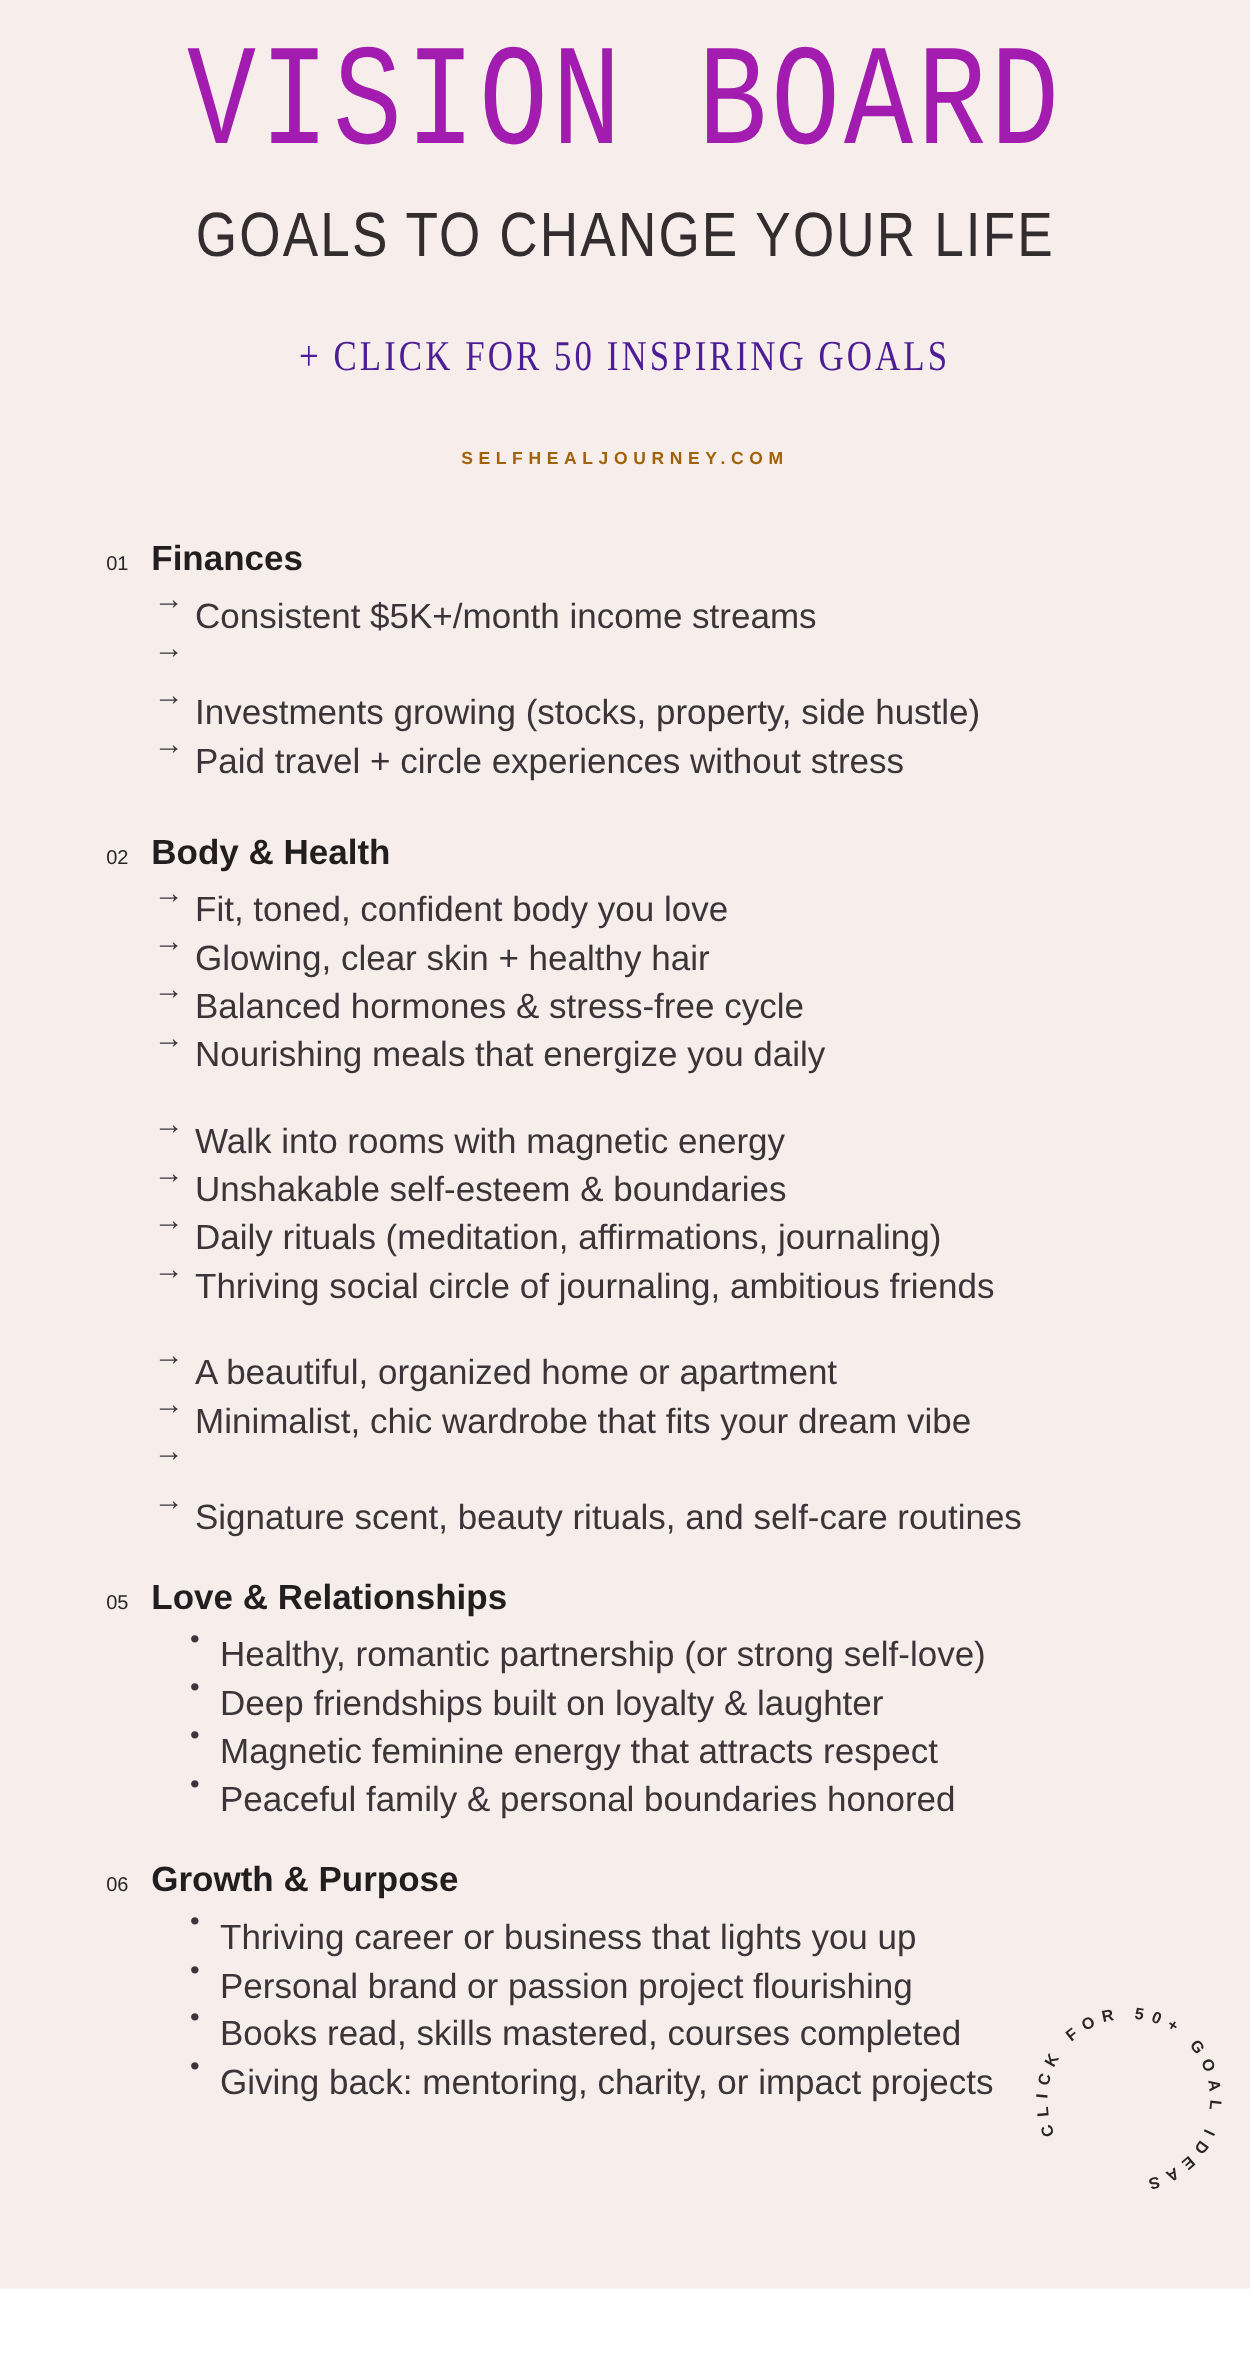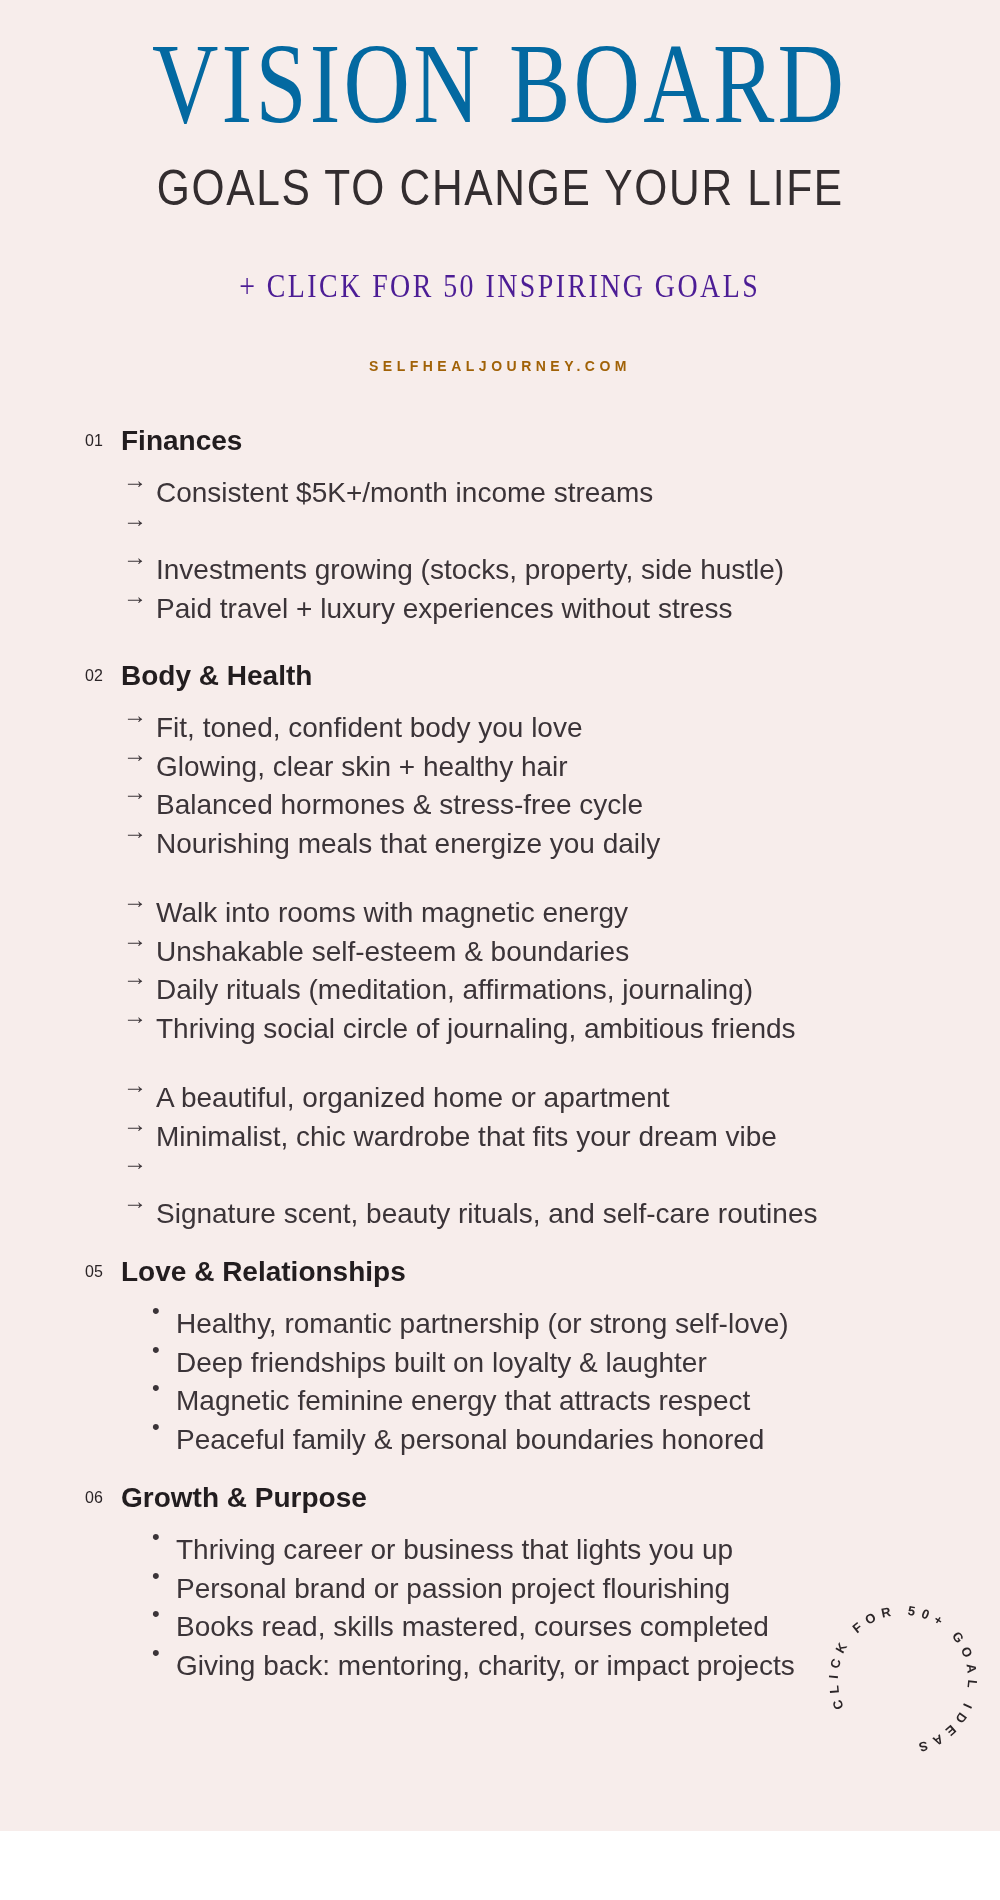--- a/index.html
+++ b/index.html
@@ -14,25 +14,25 @@
   }
   .pink-board {
     position: relative;
     width: 1000px;
     height: 1831px;
     background: #f7edeb;
   }
   .header { text-align: center; }
   .main-title {
     padding-top: 26px;
-    font-family: Liberation Serif, serif;
+    font-family: Liberation Mono, monospace;
     font-size: 115px;
     line-height: 1.0;
     font-weight: 400;
-    color: #0369a1;
+    color: #a21caf;
     white-space: nowrap;
   }
   .main-title .squeeze {
     display: inline-block;
     transform: scaleX(0.80);
     transform-origin: center;
     letter-spacing: 4px;
   }
   .subtitle {
     margin-top: 22px;
@@ -71,21 +71,21 @@
     line-height: 1.0;
     font-weight: 700;
     letter-spacing: 4.5px;
     color: #a16207;
   }
   .sections { margin-top: 47px; }
   .section { margin-bottom: 31px; }
   .section.first { margin-bottom: 40px; }
   .sec-head {
     display: flex;
-    align-items: center;
+    align-items: flex-end;
     height: 41px;
     padding-left: 85px;
   }
   .sec-num {
     width: 36px;
     padding-top: 1px;
     font-size: 16px;
     font-weight: 400;
     color: #2b2527;
   }
@@ -171,21 +171,21 @@
           </div>
           <div class="item arrow">
             <span class="marker">→</span>
           </div>
           <div class="item arrow">
             <span class="marker">→</span>
             <span class="item-text">Investments growing (stocks, property, side hustle)</span>
           </div>
           <div class="item arrow">
             <span class="marker">→</span>
-            <span class="item-text">Paid travel + luxury experiences without stress</span>
+            <span class="item-text">Paid travel + circle experiences without stress</span>
           </div>
         </section>
         <section class="section">
           <div class="sec-head">
             <span class="sec-num">02</span>
             <h2 class="sec-title">Body &amp; Health</h2>
           </div>
           <div class="item arrow">
             <span class="marker">→</span>
             <span class="item-text">Fit, toned, confident body you love</span>

